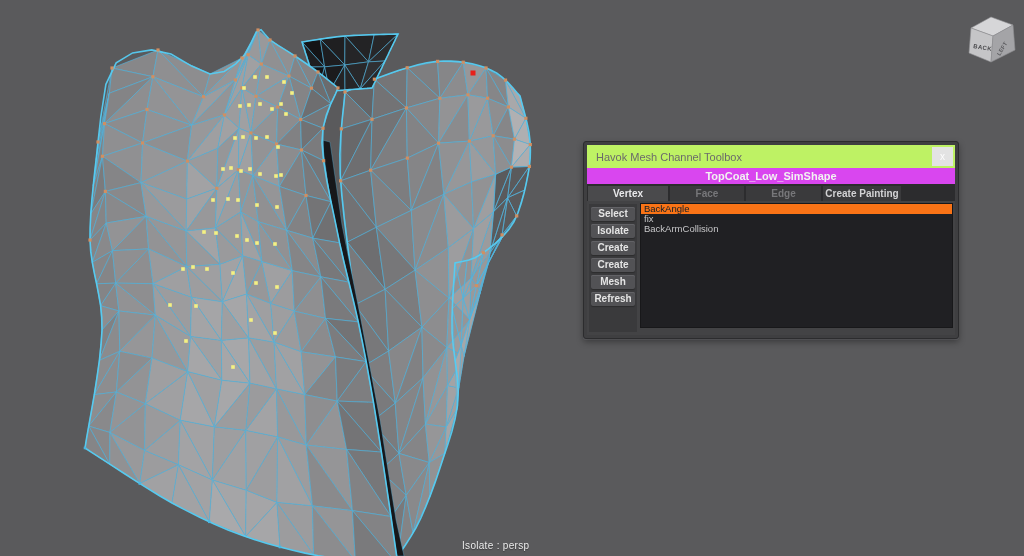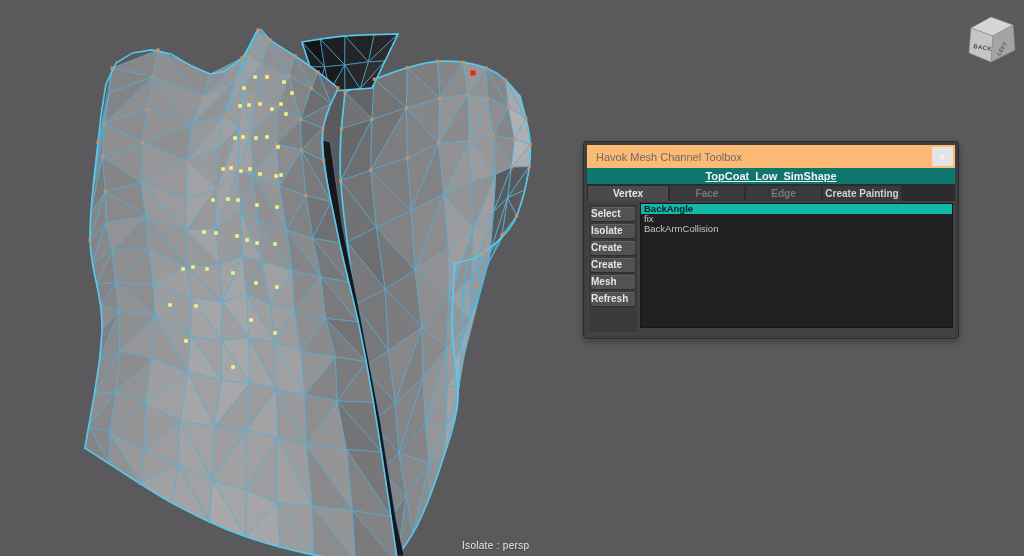--- a/index.html
+++ b/index.html
@@ -18,32 +18,32 @@
     letter-spacing:0.3px; text-shadow:0 1px 1px rgba(0,0,0,.4);
   }
   
   .toolbox {
     position:absolute; left:583px; top:141px; width:376px; height:198px;
     background:#3f3f41; border:1px solid #2c2c2e; border-radius:3px;
     box-shadow:0 3px 6px rgba(0,0,0,.35), 0 1px 0 #6c6c70;
   }
   .titlebar {
     position:absolute; left:3px; top:3px; right:3px; height:23px;
-    background:#fdba74; display:flex; align-items:center;
+    background:#bef264; display:flex; align-items:center;
   }
   .titlebar .title { flex:1; color:#6b6b6b; font-size:11px; padding-left:9px; }
   .close-btn {
     width:21px; height:19px; margin-right:2px; background:#e3e3e3;
     color:#fdfdfd; font-size:10px; display:flex; align-items:center;
     justify-content:center; cursor:default;
   }
   .shape-header {
     position:absolute; left:3px; right:3px; top:26px; height:16px;
-    background:#0f766e; color:#f2f2f2; font-size:11px; font-weight:bold;
-    text-align:center; line-height:16px;text-decoration:underline;
+    background:#d946ef; color:#f2f2f2; font-size:11px; font-weight:bold;
+    text-align:center; line-height:16px;
   }
   .tabbar {
     position:absolute; left:3px; right:3px; top:42px; height:17px;
     background:#2c2c2e; display:flex; gap:2px; padding:2px 0 0 1px;
   }
   .tab {
     height:15px; line-height:15px; font-size:10px; font-weight:600;
     text-align:center; background:#3a3a3c; color:#d2d2d4;
   }
   .tab.active   { background:#4a4a4c; color:#e9e9eb; }
@@ -54,32 +54,32 @@
     position:absolute; left:3px; right:3px; top:59px; bottom:3px;
     background:#434345;
   }
   .btncol {
     position:absolute; left:2px; top:3px; width:48px; bottom:3px;
     background:#3a3a3c; padding-top:3px;
   }
   .pbtn {
     width:44px; height:14px; margin:0 auto 3px auto; background:#525255;
     border-radius:2px; color:#e4e4e4; font-size:10px; font-weight:600;
-    text-align:left; line-height:14px;
+    text-align:center; line-height:14px;
     box-shadow:inset 0 1px 0 #626266, 0 1px 1px rgba(0,0,0,.25);
   }
   .channel-list {
     position:absolute; left:53px; top:2px; right:2px; bottom:7px;
     background:#202023; border:1px solid #18181a;
   }
   .channel-item {
     height:10px; line-height:10px; font-size:9.5px; color:#c6c6c8;
     padding-left:3px; white-space:nowrap;
   }
-  .channel-item.selected { background:#14b8a6; color:#0e1e2a;font-weight:bold; }
+  .channel-item.selected { background:#f97316; color:#0e1e2a; }
 </style>
 </head>
 <body>
 
 <div id="viewport">
 
   <svg id="mesh-svg" width="1024" height="556">
       <g>
         <path d="M345,92L374.3877551020407,79.23032069970849L372.0060254022704,119.28754328444316Z" fill="rgb(101,101,103)" stroke="#53b4dd" stroke-width="0.7" stroke-opacity="0.9" stroke-linejoin="round"></path>
         <path d="M345,92L372.0060254022704,119.28754328444316L341.3305898491083,128.85871056241427Z" fill="rgb(114,114,116)" stroke="#53b4dd" stroke-width="0.7" stroke-opacity="0.9" stroke-linejoin="round"></path>

